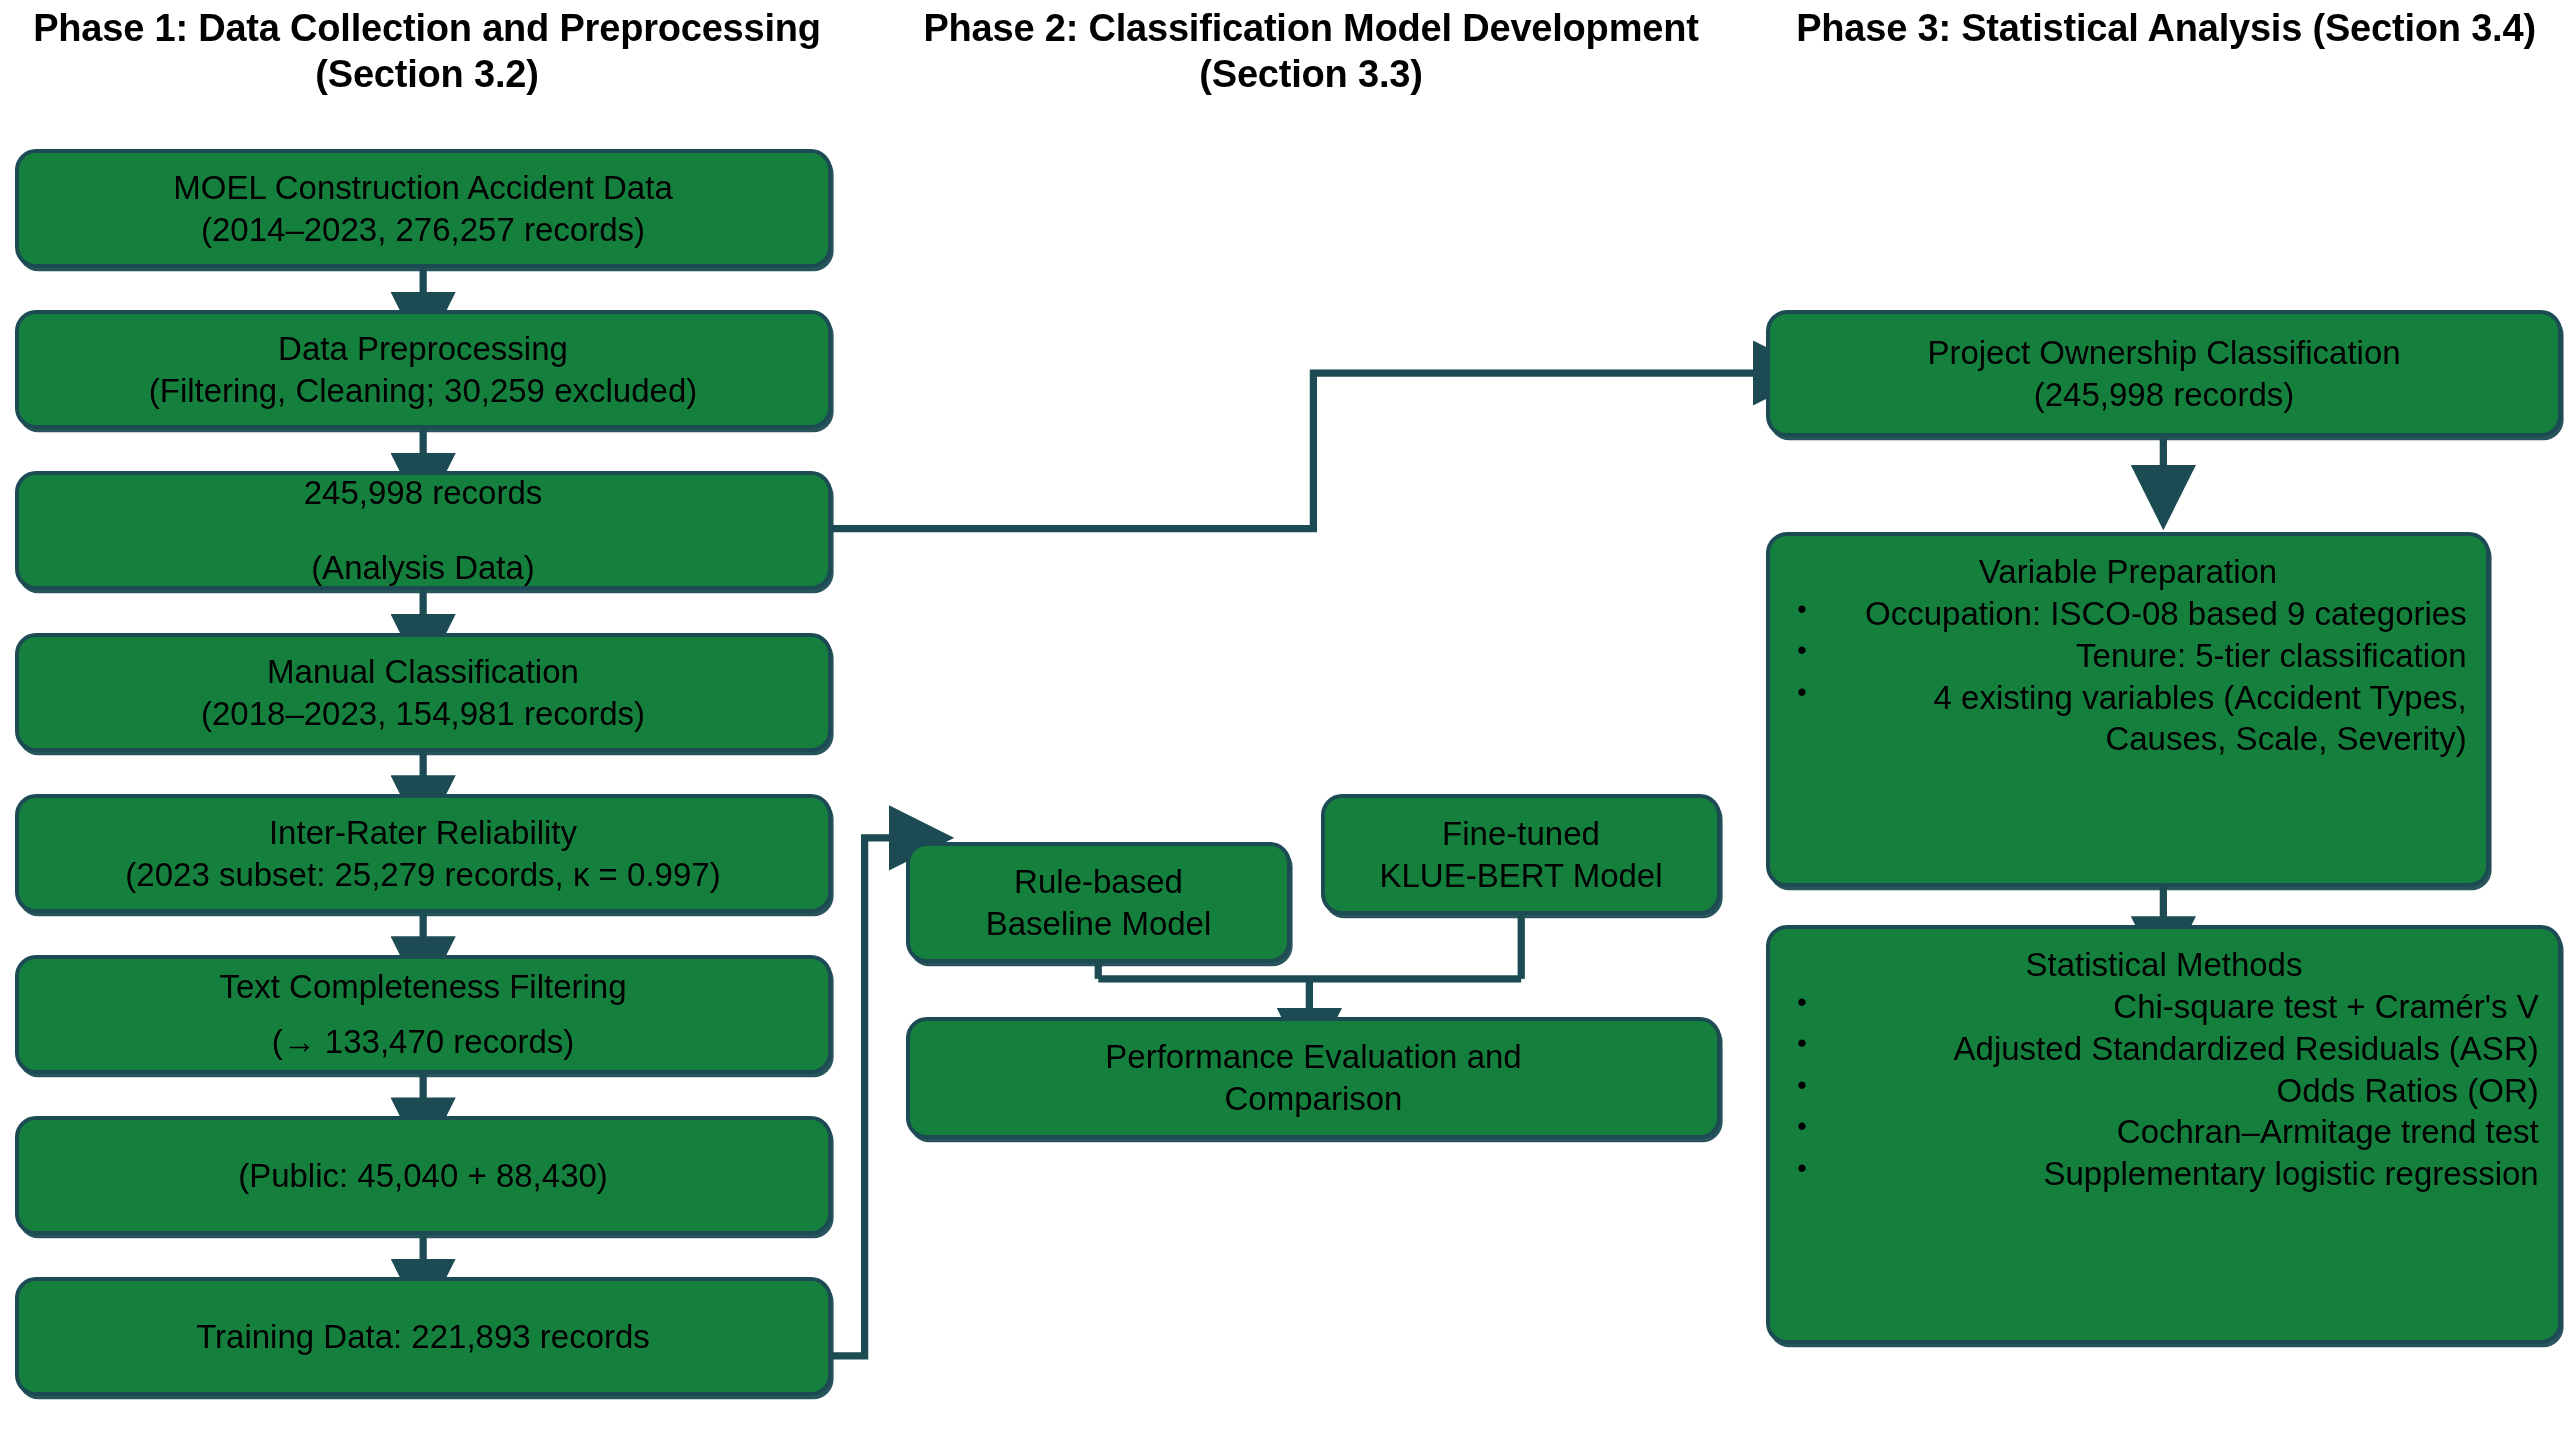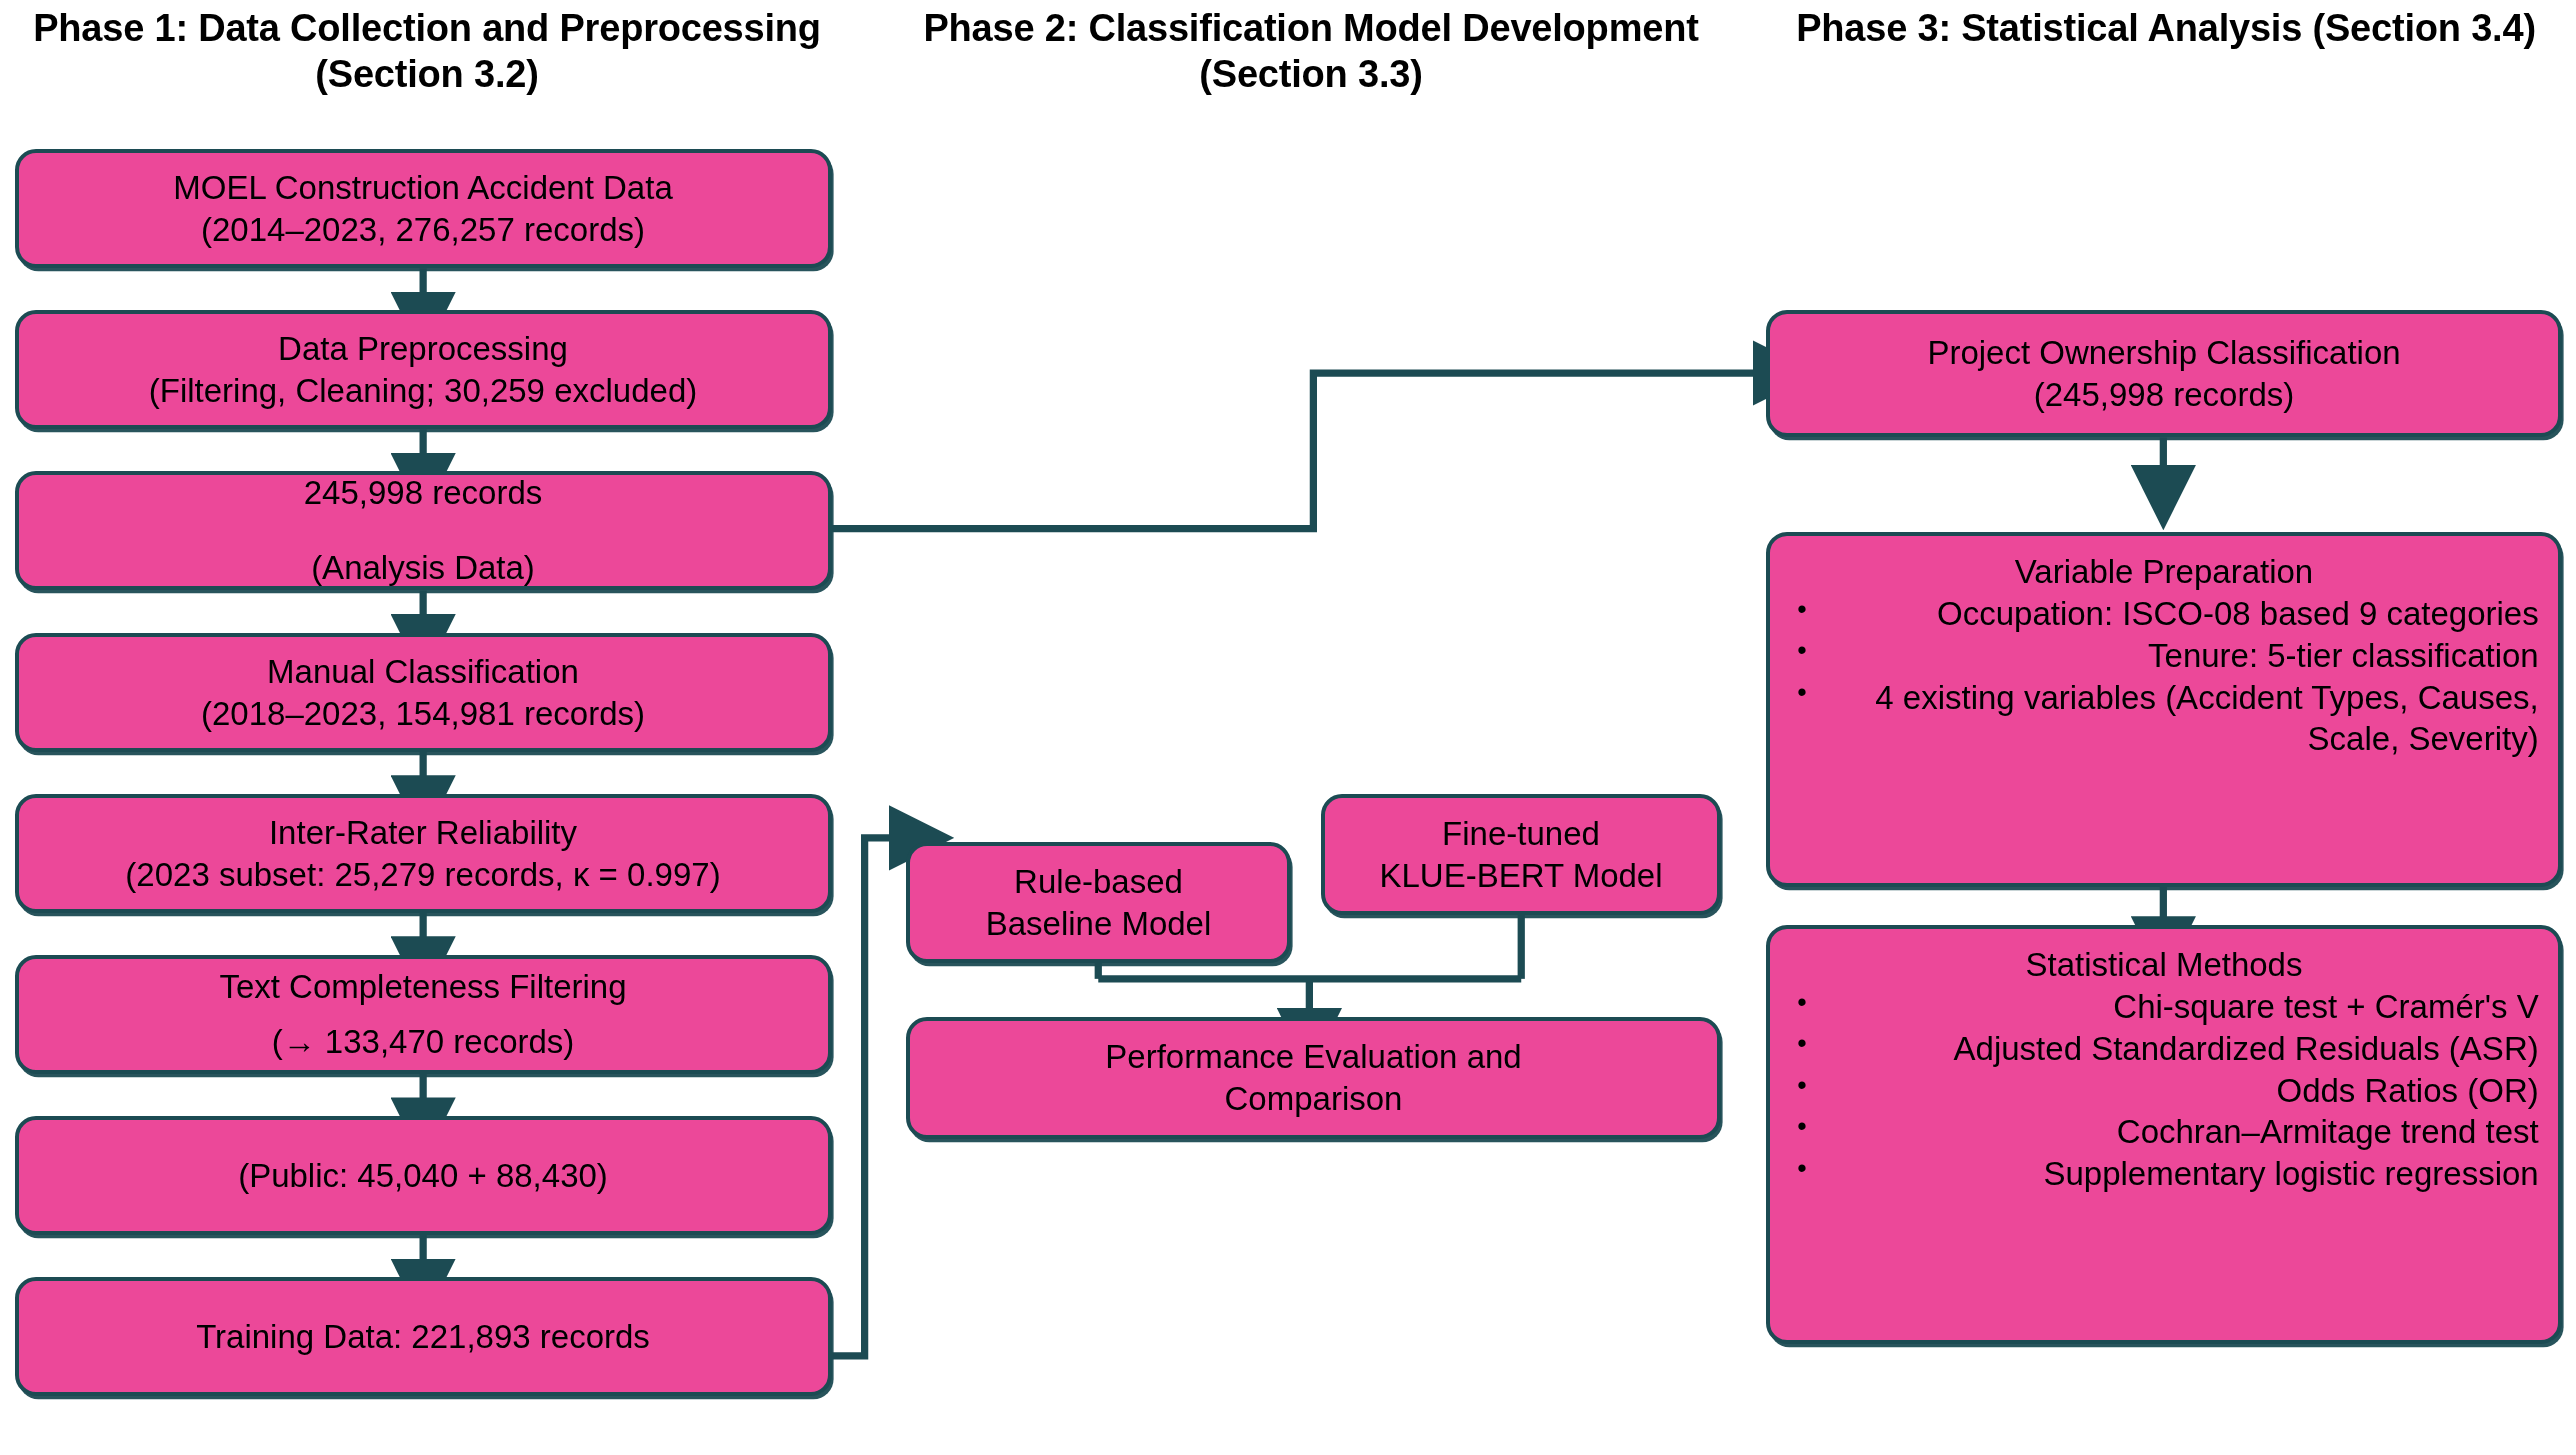--- a/index.html
+++ b/index.html
@@ -28,21 +28,21 @@
     color: #000000;
     letter-spacing: -0.2px;
   }
   #phase1-title { left: 8px;   top: 4.8px;  width: 838px; }
   #phase2-title { left: 898px; top: 4.8px;  width: 826px; }
   #phase3-title { left: 1769px; top: 4.8px;  width: 794px;  }
 
   
   .node {
     position: absolute;
-    background: #ec4899;
+    background: #15803d;
     border: 4.8px solid #1c4b53;
     border-radius: 21px;
     box-shadow: 2.4px 4px 0 -0.8px rgba(28,75,83,0.95);
     display: flex;
     flex-direction: column;
     align-items: center;
     justify-content: center;
     color: #000000;
     font-size: 33px;
     line-height: 1.27;
@@ -196,21 +196,21 @@
   <div class="node" style="left:906px; top:1017px; width:815px; height:122px;">
     <span class="ln">Performance Evaluation and</span>
     <span class="ln">Comparison</span>
   </div>
 
   <div class="node" style="left:1766px; top:310px; width:796px; height:127px;">
     <span class="ln">Project Ownership Classification</span>
     <span class="ln">(245,998 records)</span>
   </div>
 
-  <div class="node listbox" style="left:1766px; top:532px; width:796px; height:355px;">
+  <div class="node listbox" style="left:1766px; top:532px; width:724px; height:355px;">
     <div class="boxhead">Variable Preparation</div>
     <ul>
       <li>Occupation: ISCO-08 based 9 categories</li>
       <li>Tenure: 5-tier classification</li>
       <li>4 existing variables (Accident Types, Causes, Scale, Severity)</li>
     </ul>
   </div>
 
   <div class="node listbox" style="left:1766px; top:925px; width:796px; height:419px;">
     <div class="boxhead">Statistical Methods</div>

